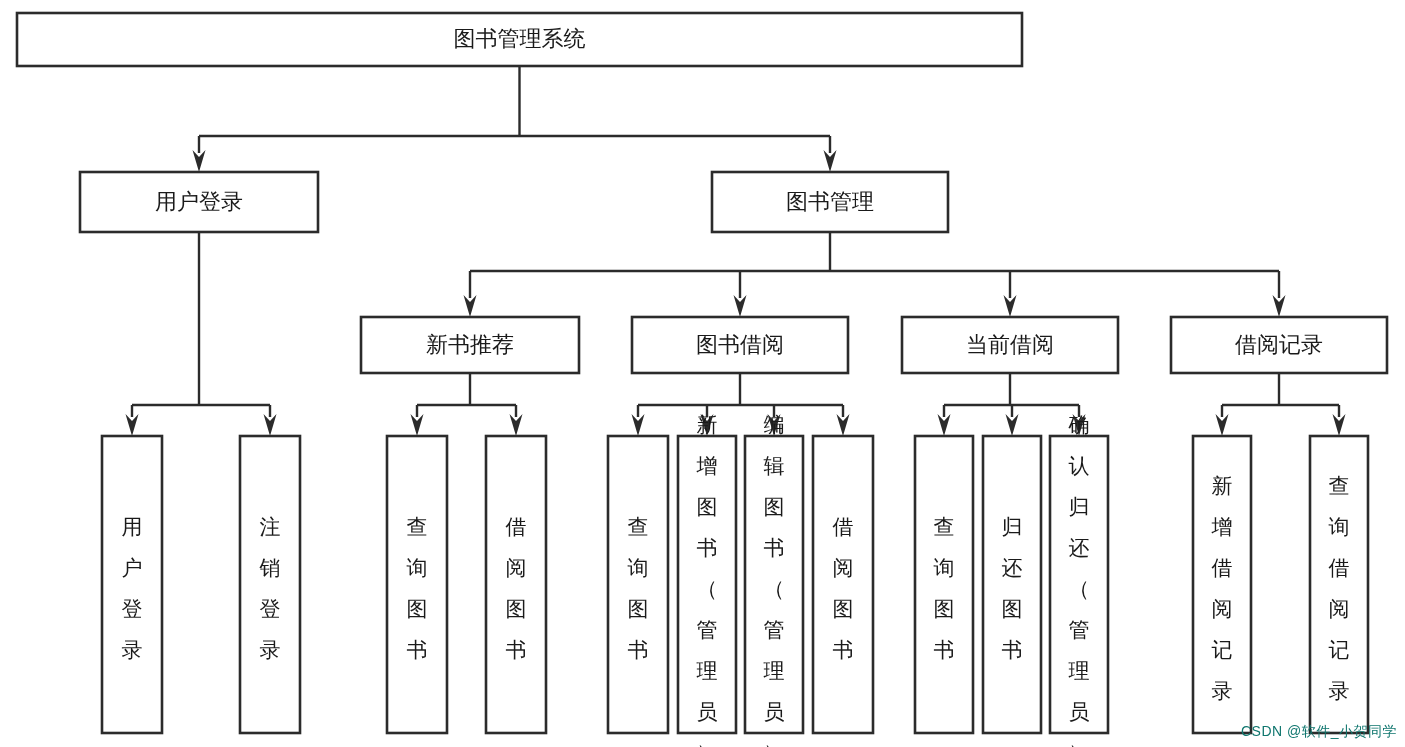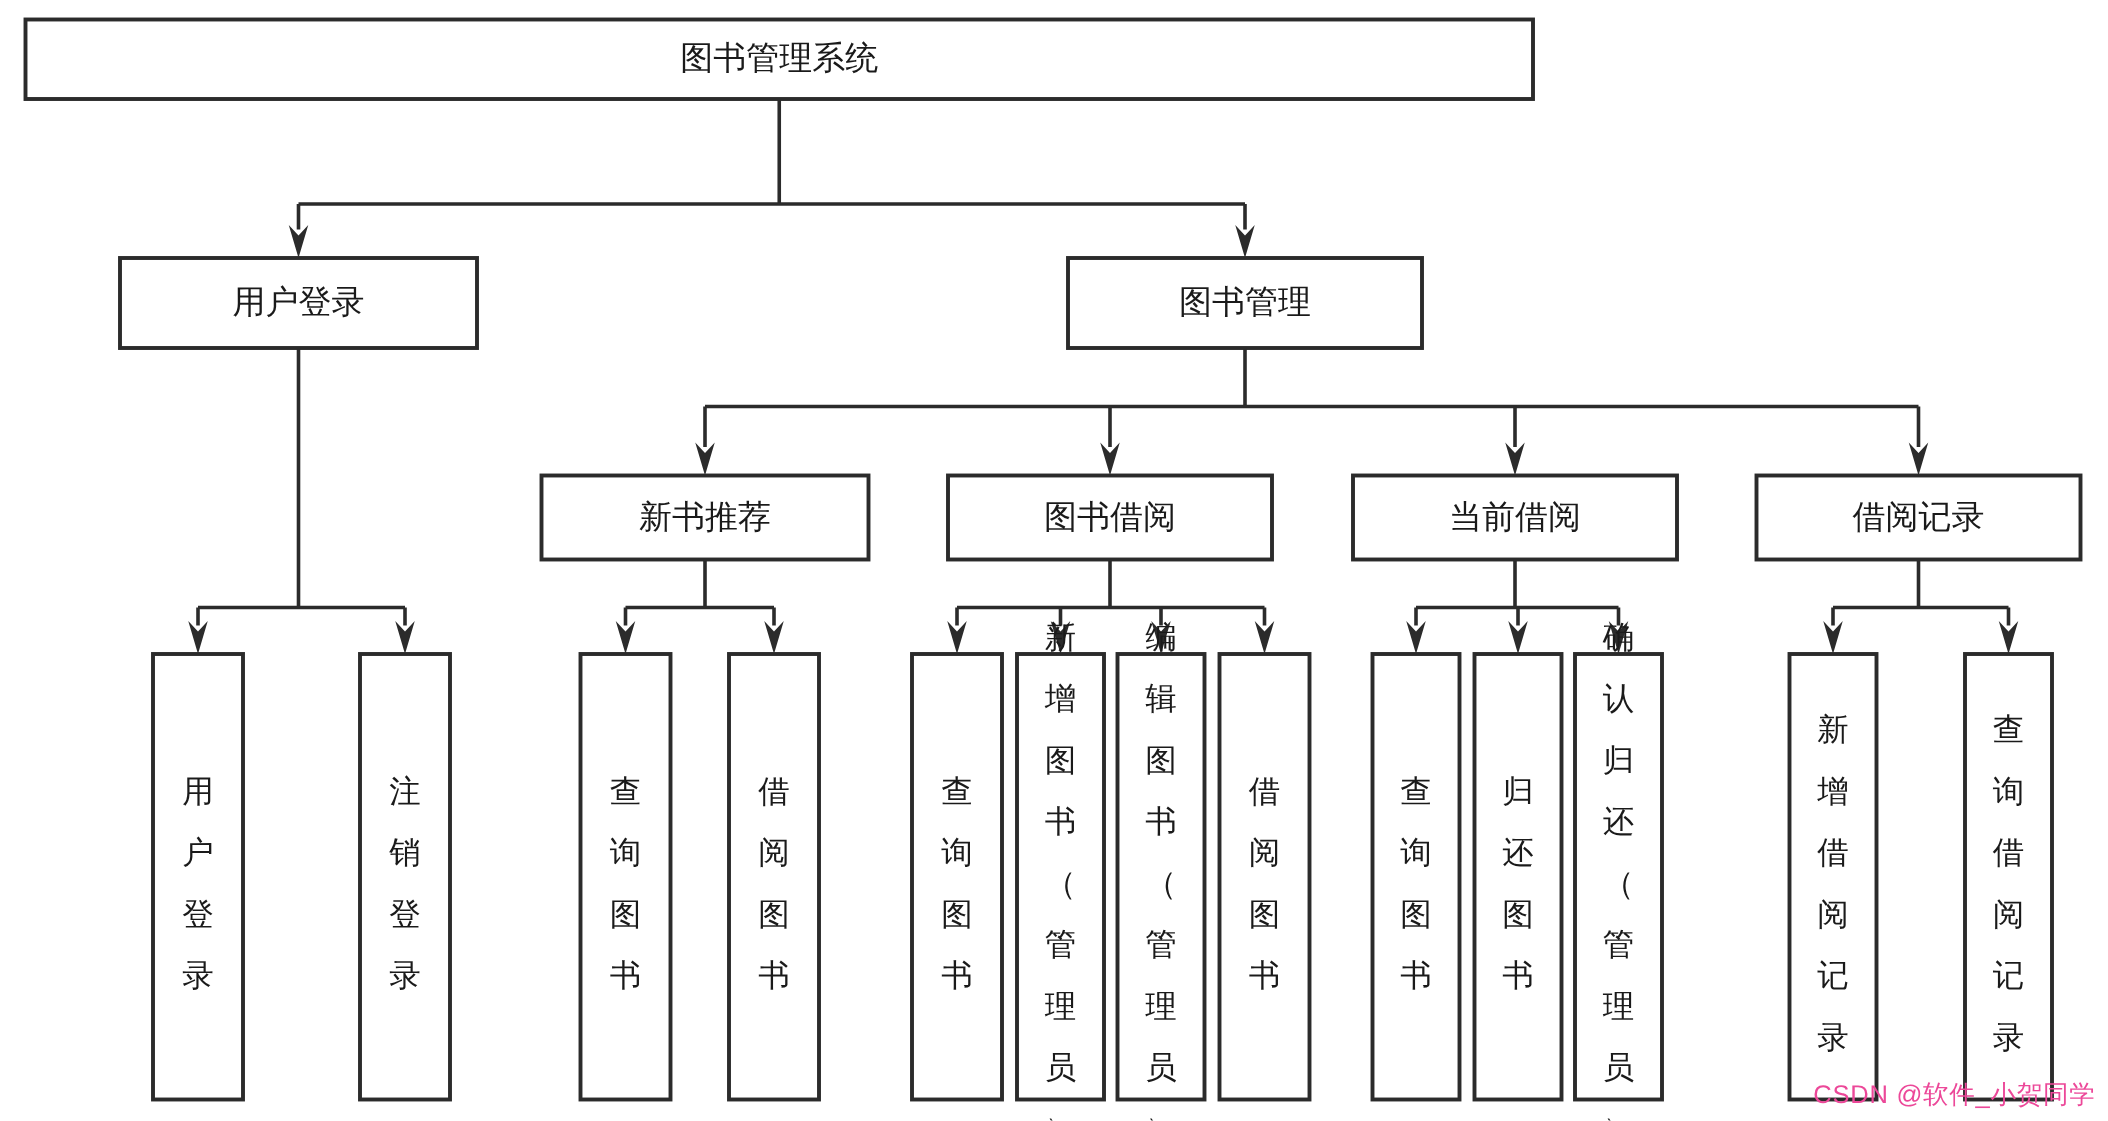--- a/index.html
+++ b/index.html
@@ -54,22 +54,22 @@
     font-family: "Liberation Sans", "DejaVu Sans", sans-serif;
     font-size: 21px;
     fill: #1a1a1a;
     text-anchor: middle;
   }
   .watermark-text {
     position: absolute;
     right: 8px;
     bottom: 6px;
     font-family: "Liberation Sans", "DejaVu Sans", sans-serif;
-    font-size: 17px;
-    color: #ec4899;
+    font-size: 14px;
+    color: #0f766e;
     letter-spacing: 0.5px;
     white-space: nowrap;
     pointer-events: none;
   }
 </style>
 </head>
 <body>
 
 <div id="diagram-root">
   <svg id="flowchart" viewBox="0 0 1405 747">

